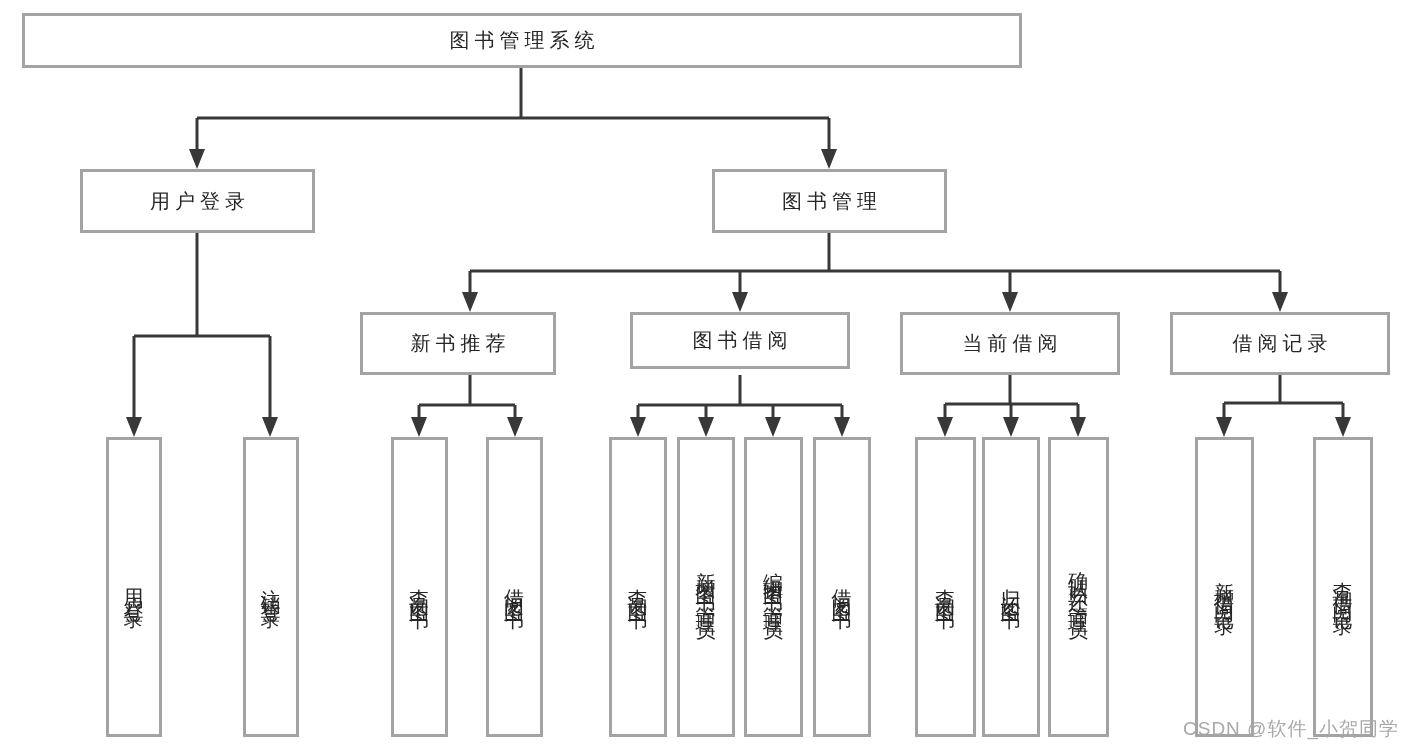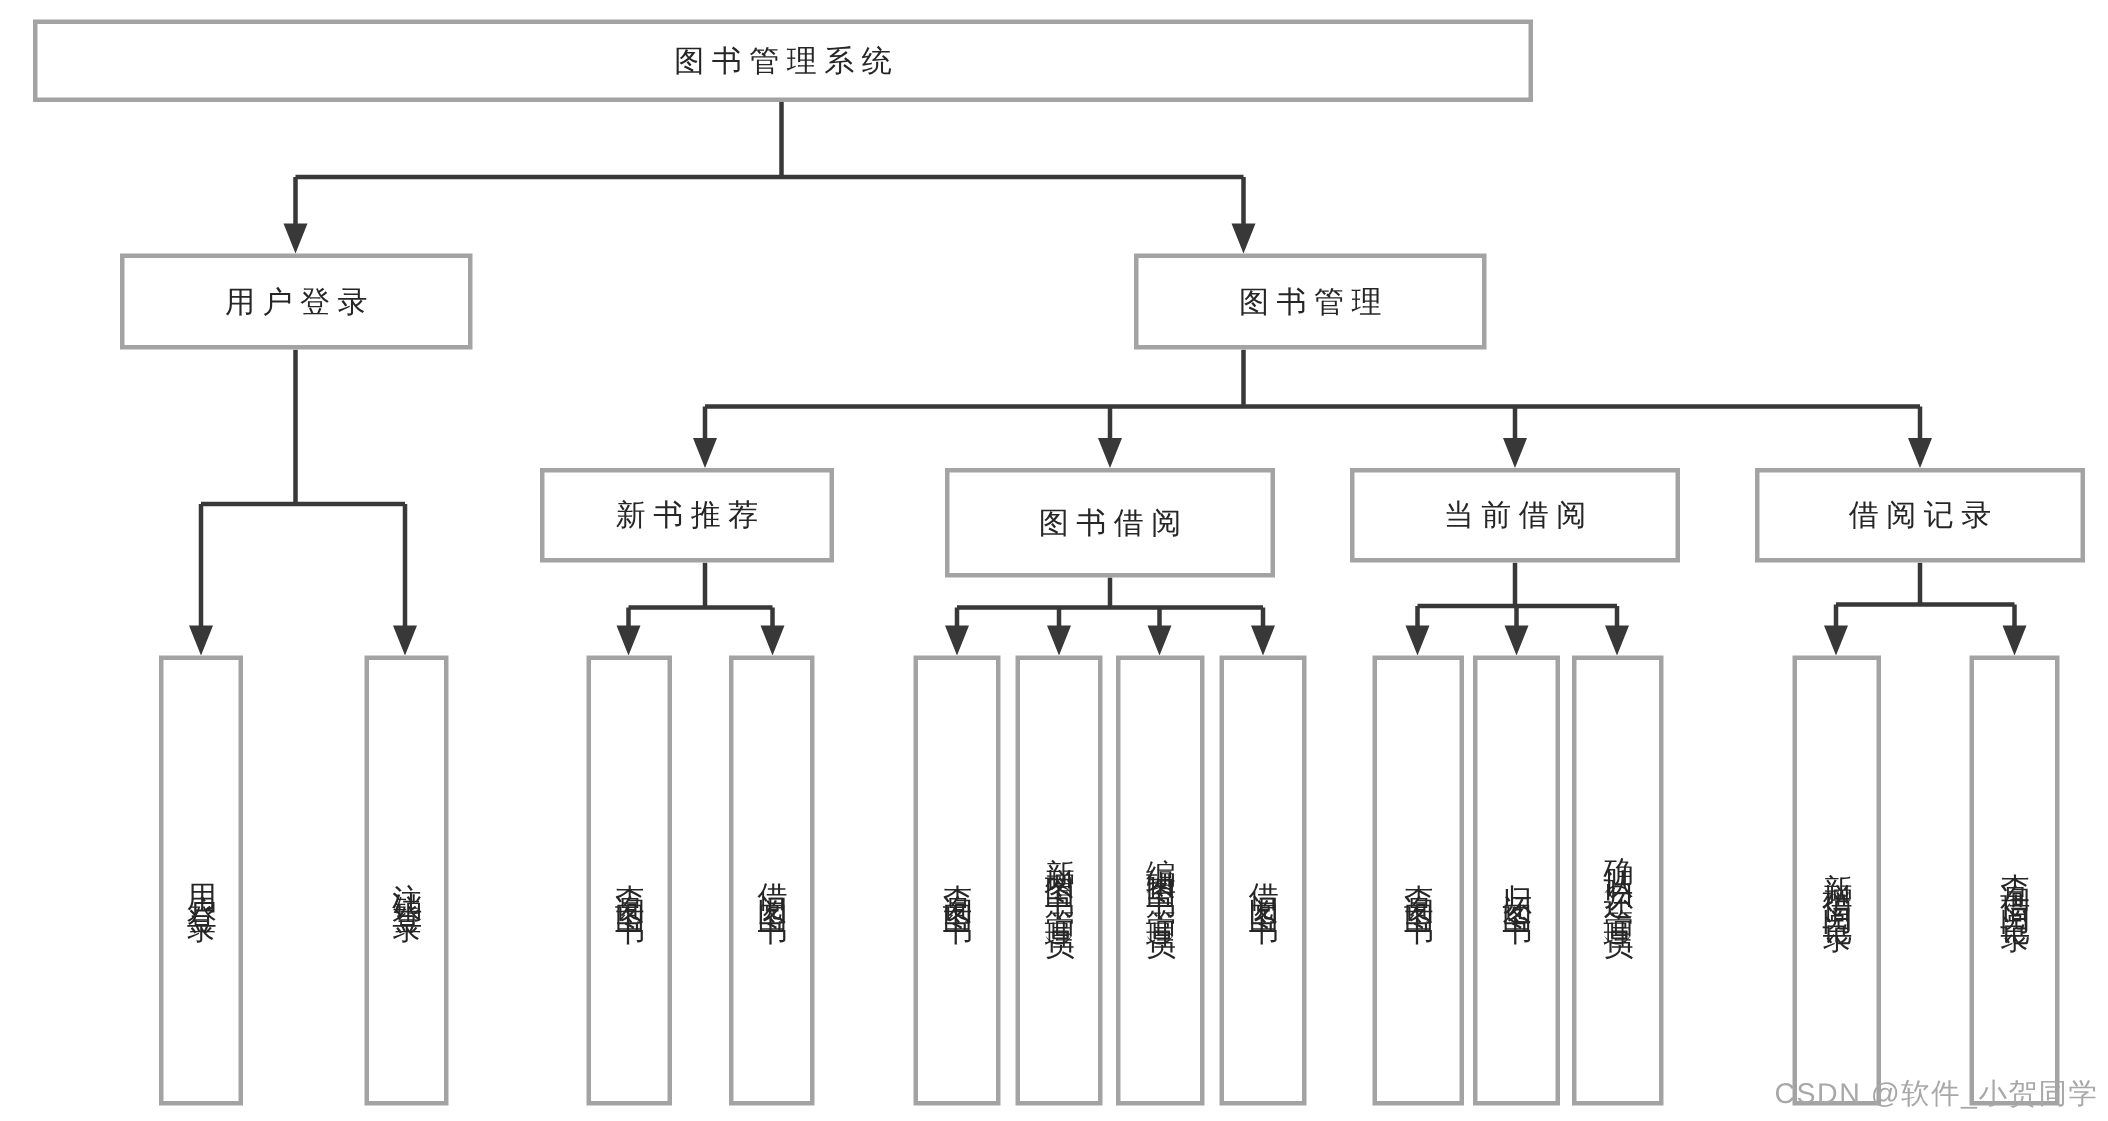--- a/index.html
+++ b/index.html
@@ -66,24 +66,24 @@
          M462 292h16l-8 20z M732 292h16l-8 20z M1002 292h16l-8 20z M1272 292h16l-8 20z
          M411 417h16l-8 20z M507 417h16l-8 20z
          M630 417h16l-8 20z M698 417h16l-8 20z M765 417h16l-8 20z M834 417h16l-8 20z
          M937 417h16l-8 20z M1003 417h16l-8 20z M1070 417h16l-8 20z
          M1216 417h16l-8 20z M1335 417h16l-8 20z"></path>
   </svg>
 
   <div class="box h" style="left:22px;top:13px;width:1000px;height:55px">图书管理系统</div>
 
   <div class="box h" style="left:80px;top:169px;width:235px;height:64px">用户登录</div>
-  <div class="box h" style="left:756px;top:169px;width:235px;height:64px">图书管理</div>
+  <div class="box h" style="left:712px;top:169px;width:235px;height:64px">图书管理</div>
 
   <div class="box h" style="left:360px;top:312px;width:196px;height:63px">新书推荐</div>
-  <div class="box h" style="left:630px;top:312px;width:220px;height:73px">图书借阅</div>
+  <div class="box h" style="left:630px;top:312px;width:220px;height:57px">图书借阅</div>
   <div class="box h" style="left:1170px;top:312px;width:220px;height:63px">借阅记录</div>
   <div class="box h" style="left:900px;top:312px;width:220px;height:63px">当前借阅</div>
 
   <div class="box v" style="left:106px;top:437px;width:56px;height:300px">用户登录</div>
   <div class="box v" style="left:243px;top:437px;width:56px;height:300px">注销登录</div>
 
   <div class="box v" style="left:391px;top:437px;width:57px;height:300px">查询图书</div>
   <div class="box v" style="left:486px;top:437px;width:57px;height:300px">借阅图书</div>
 
   <div class="box v" style="left:609px;top:437px;width:58px;height:300px">查询图书</div>

